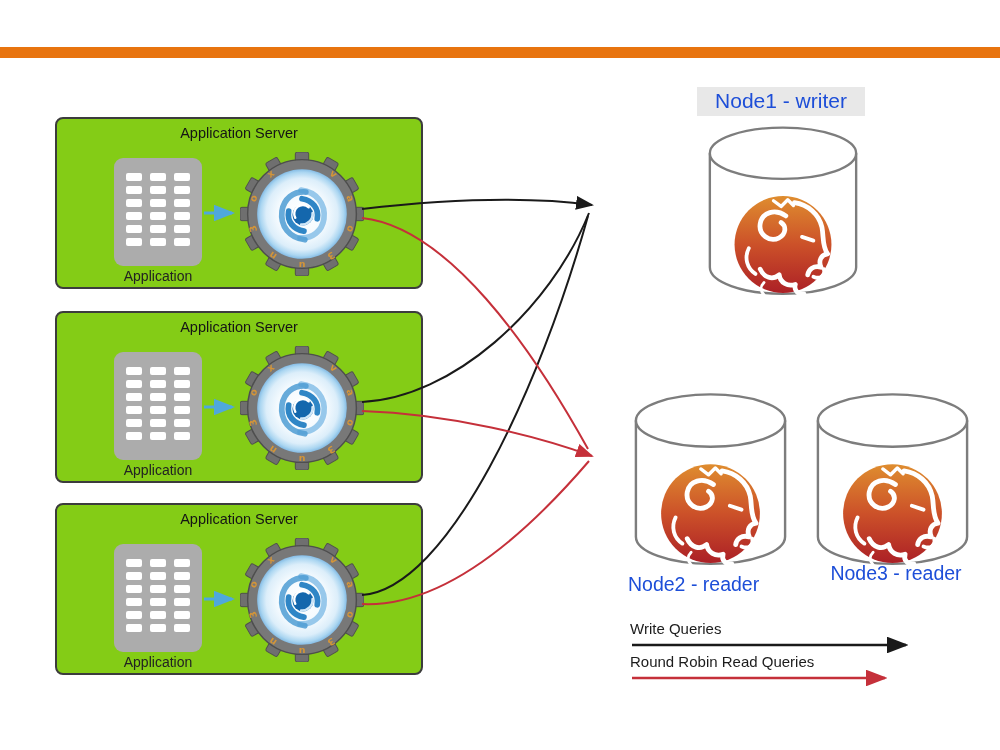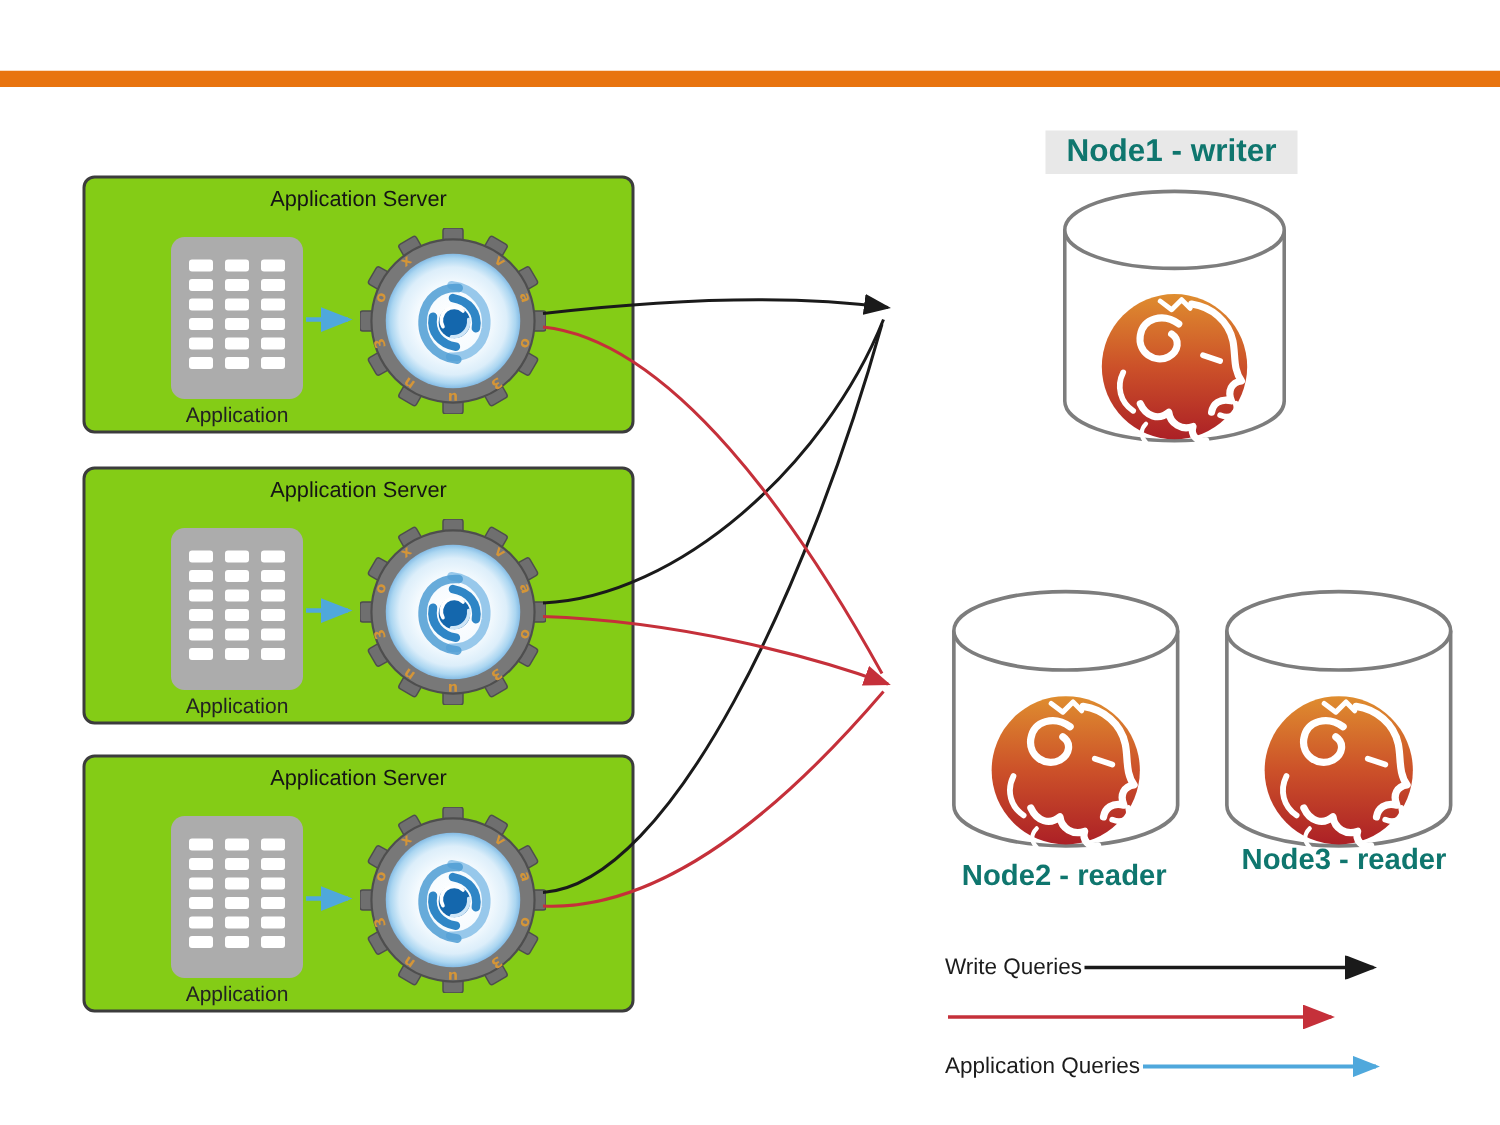--- a/index.html
+++ b/index.html
@@ -19,29 +19,29 @@
   .app-icon span{background:#fff;border-radius:2px;height:8px;display:block;}
   .app-label{position:absolute;left:0;top:149px;width:202px;text-align:center;
              font-size:14px;color:#222;}
   .portal{position:absolute;left:183px;top:33px;width:124px;height:124px;}
 
   
   .db{position:absolute;}
   #db1{left:707px;top:120px;width:152px;height:190px;}
   #db2{left:633px;top:391px;width:155px;height:185px;}
   #db3{left:815px;top:391px;width:155px;height:185px;}
-  .node-label{position:absolute;font-weight:bold;color:#0f766e;}
+  .node-label{position:absolute;font-weight:normal;color:#1d4ed8;}
   #node1-label{left:697px;top:87px;width:168px;text-align:center;font-size:21px;
                background:#e8e8e8;padding:2px 0 3px;}
-  #node2-label{left:628px;top:573px;width:163px;text-align:center;font-size:19.5px;}
+  #node2-label{left:628px;top:573px;width:163px;font-size:19.5px;}
   #node3-label{left:812px;top:562px;width:168px;text-align:center;font-size:19.5px;}
 
   
   .legend{position:absolute;left:630px;top:620px;width:303px;}
-  .legend-row{display:flex;align-items:flex-end;height:33px;}
+  .legend-row{display:flex;align-items:flex-start;height:33px;flex-direction:column;}
   .legend-label{font-size:15px;color:#1c1c1c;white-space:nowrap;}
   .legend-line{flex:1;height:16px;min-width:28px;}
 
   .overlay{position:absolute;left:0;top:0;width:1000px;height:750px;pointer-events:none;}
 </style>
 </head>
 <body>
 
 <svg width="0" height="0" style="position:absolute" aria-hidden="true">
   <defs>
@@ -248,23 +248,18 @@
 </svg>
 
 <div class="legend">
   <div class="legend-row">
     <span class="legend-label">Write Queries</span>
     <svg class="legend-line">
       <line x1="2" y1="8" x2="92%" y2="8" stroke-width="2.4" marker-end="url(#mk-black)" stroke="#1A1A1A"></line>
     </svg>
   </div>
   <div class="legend-row">
+    <span class="legend-label">Round Robin Read Queries</span>
     <svg class="legend-line">
       <line x1="2" y1="8" x2="85%" y2="8" stroke-width="2.4" marker-end="url(#mk-red)" stroke="#C5303A"></line>
     </svg>
   </div>
-  <div class="legend-row">
-    <span class="legend-label">Application Queries</span>
-    <svg class="legend-line">
-      <line x1="2" y1="8" x2="91%" y2="8" stroke-width="2.6" marker-end="url(#mk-blue)" stroke="#4FA8DC"></line>
-    </svg>
-  </div>
 </div>
 
 </body></html>

